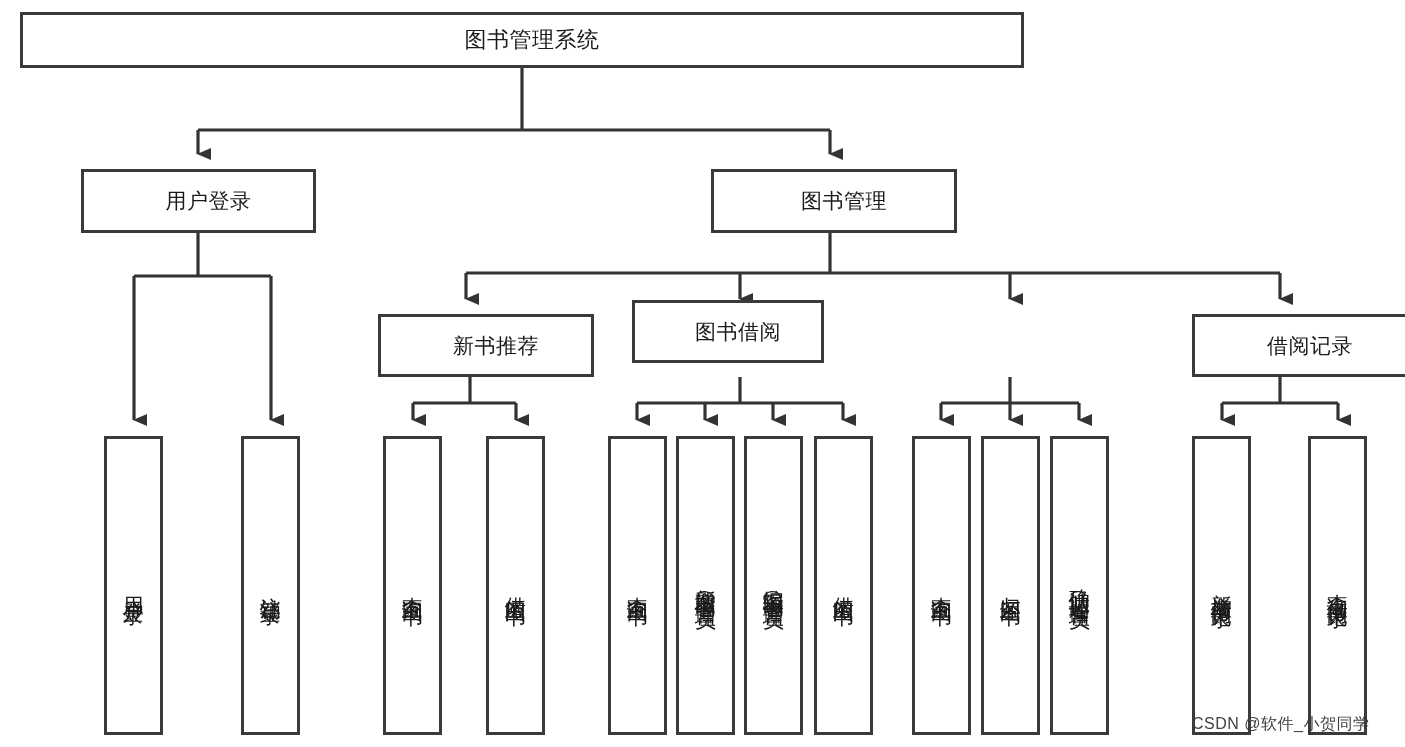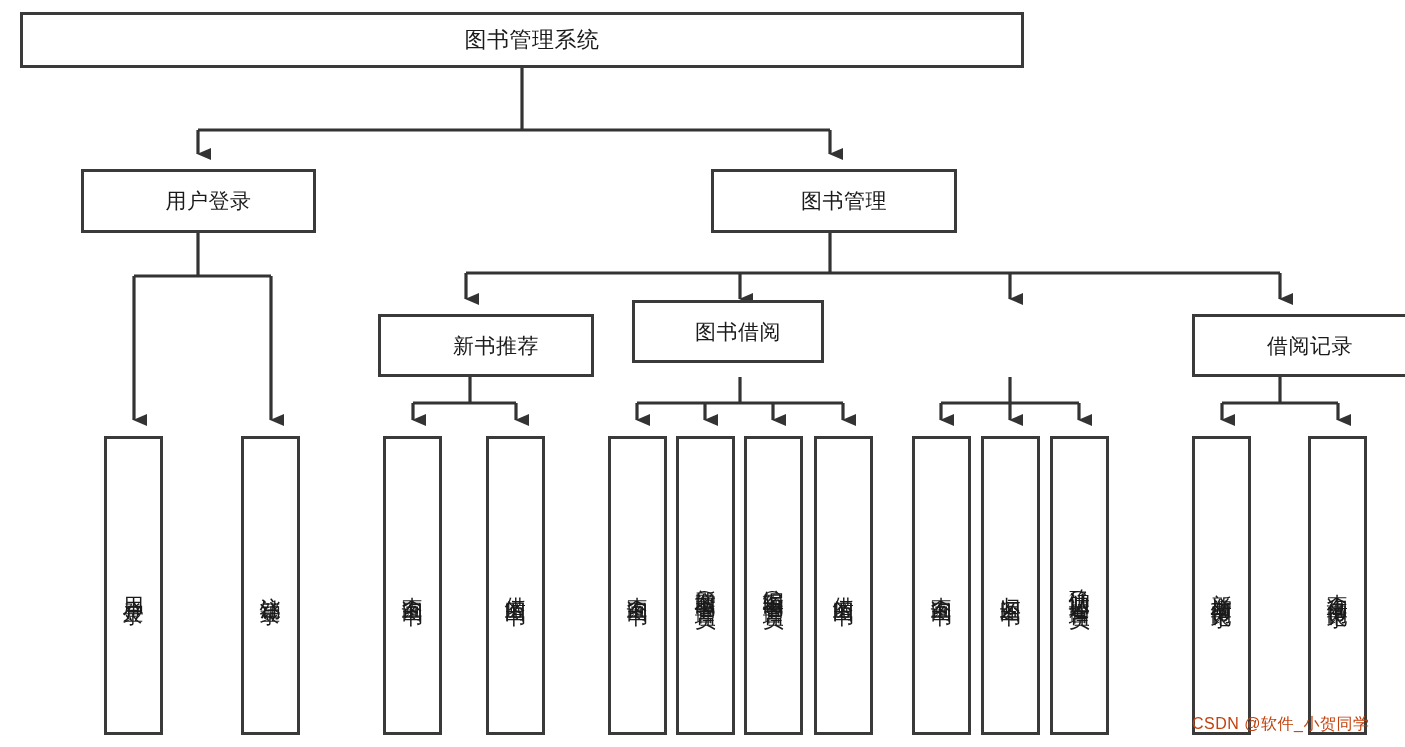--- a/index.html
+++ b/index.html
@@ -52,21 +52,21 @@
   }
   .node.vertical {
     align-items: center;
     justify-content: center;
     padding: 4px 0;
   }
   .node.root .node-label { font-size: 22px; }
   .watermark {
     position: absolute;
     font-size: 16px;
-    color: #c2410c;
+    color: #404040;
     white-space: nowrap;
     z-index: 5;
     letter-spacing: 0.5px;
   }
 </style>
 </head>
 <body>
 
 <div id="canvas">
 

